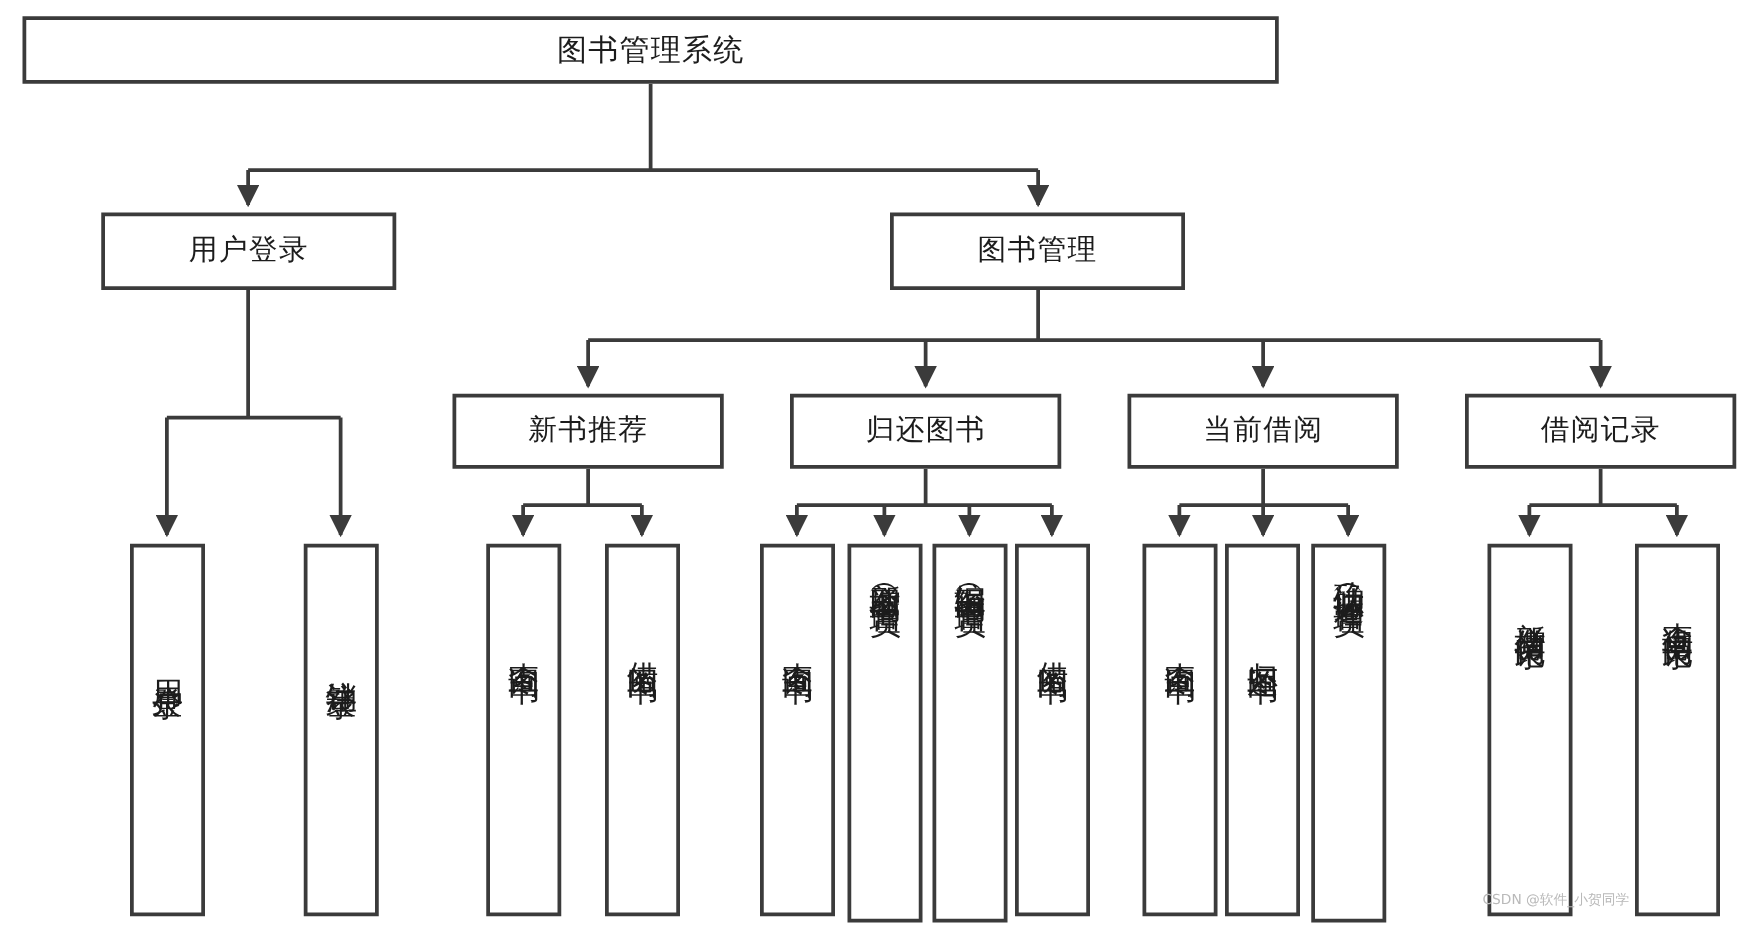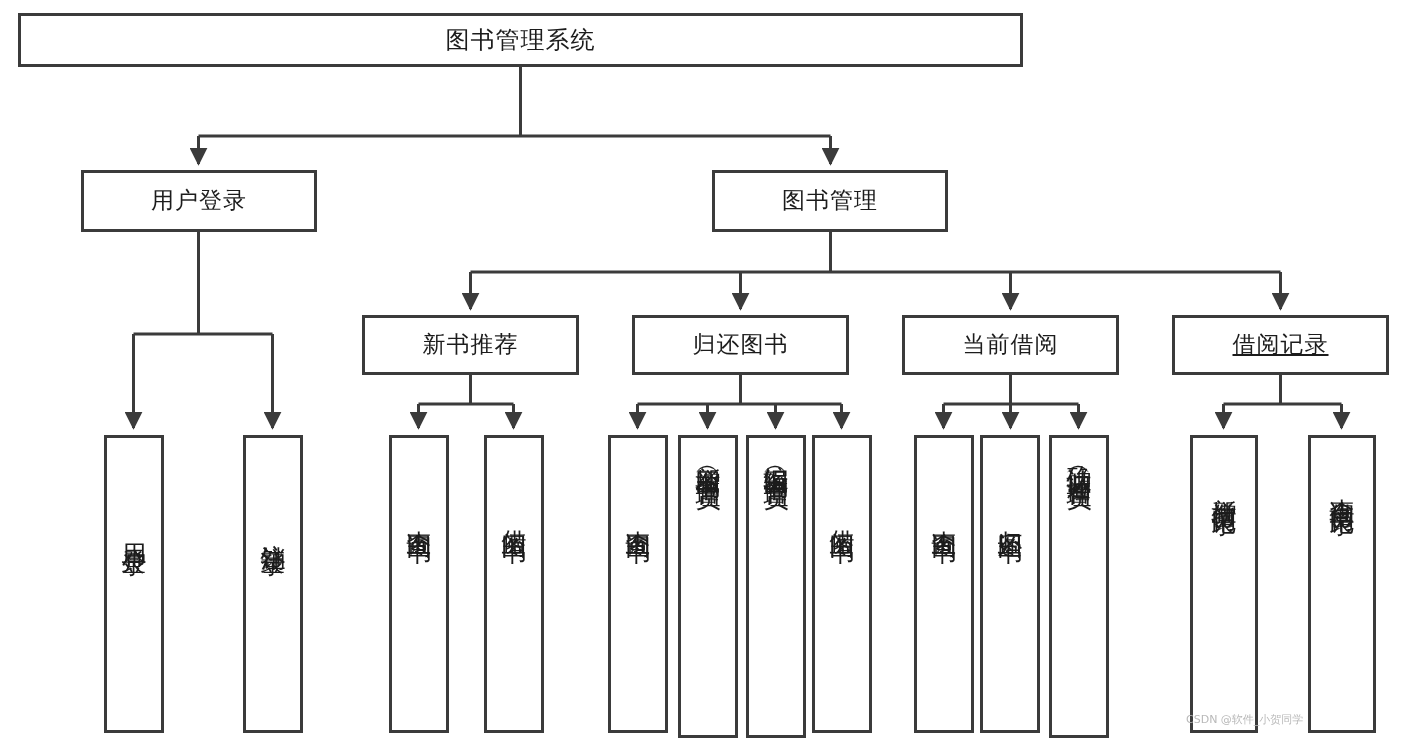--- a/index.html
+++ b/index.html
@@ -148,21 +148,21 @@
 
   <div class="node horiz" style="left:712px; top:170px; width:236px; height:62px;">
     <span class="label">图书管理</span>
   </div>
   <div class="node horiz" style="left:632px; top:315px; width:217px; height:60px;">
     <span class="label">归还图书</span>
   </div>
   <div class="node horiz" style="left:902px; top:315px; width:217px; height:60px;">
     <span class="label">当前借阅</span>
   </div>
-  <div class="node horiz" style="left:1172px; top:315px; width:217px; height:60px;text-decoration:underline;">
+  <div class="node horiz" style="left:1172px; top:315px; width:217px; height:60px;">
     <span class="label">借阅记录</span>
   </div>
 
   <div class="node vert" style="left:104px; top:435px; width:60px; height:298px; padding-top:86px;">
     <span class="label">用户登录</span>
   </div>
   <div class="node vert" style="left:243px; top:435px; width:60px; height:298px; padding-top:86px;">
     <span class="label">注销登录</span>
   </div>
 

